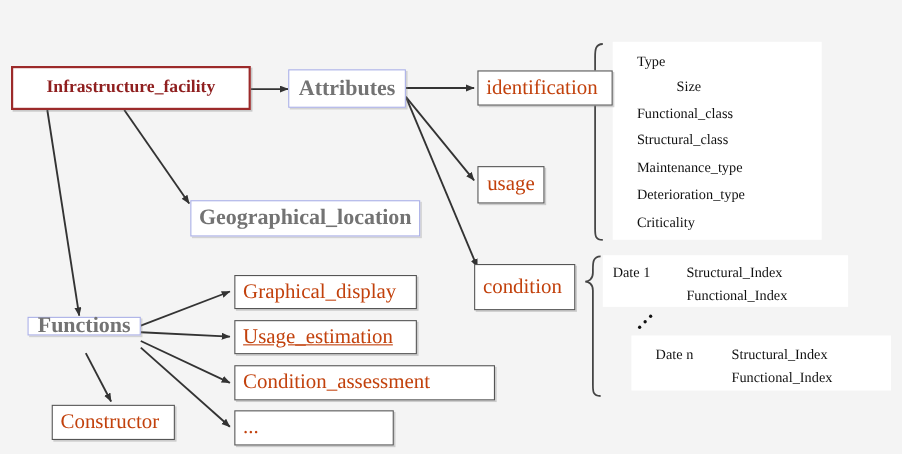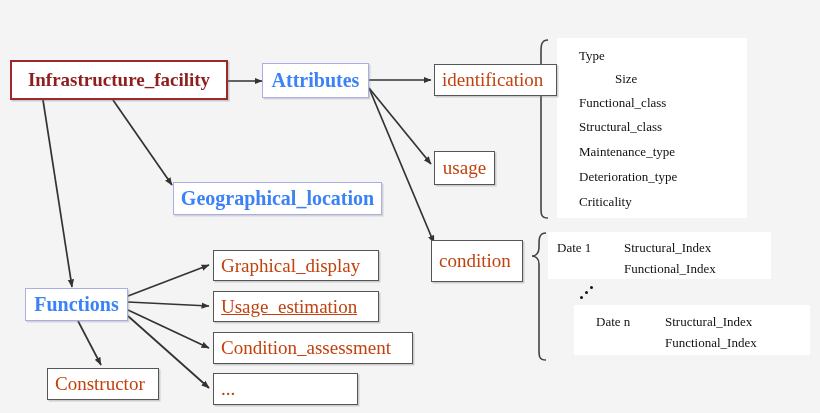--- a/index.html
+++ b/index.html
@@ -40,28 +40,28 @@
     border: 1.5px solid #555555;
     color: #c2410c;
     font-size: 19px;
     padding: 0 7px;
     justify-content: flex-start;
   }
   .node-red {
     border: 2.5px solid #9c2a2a;
     color: #8f1f1f;
     font-weight: bold;
-    font-size: 19px;
+    font-size: 16px;
     padding: 0 8px;
     justify-content: center;
     box-shadow: 1.5px 1.5px 0 rgba(120,120,120,0.35);
   }
   .node-blue {
     border: 1.8px solid #a9aee6;
-    color: #3b82f6;
+    color: #737373;
     font-weight: bold;
     font-size: 20px;
     padding: 0 8px;
     justify-content: center;
     box-shadow: 1.5px 1.5px 0 rgba(150,150,150,0.35);
   }
   .node-plain.shadowed {
     box-shadow: 1.5px 1.5px 0 rgba(130,130,130,0.35);
   }
   .list-text {
@@ -135,21 +135,21 @@
   </div>
 
   <div class="node node-blue" style="left:262px; top:63px; width:107px; height:35px;">
     <span>Attributes</span>
   </div>
 
   <div class="node node-blue" style="left:173px; top:182px; width:209px; height:33px;text-align:center;">
     <span>Geographical_location</span>
   </div>
 
-  <div class="node node-blue" style="left:25px; top:288px; width:103px; height:33px;">
+  <div class="node node-blue" style="left:25px; top:288px; width:103px; height:17px;">
     <span>Functions</span>
   </div>
 
   <div class="node node-plain shadowed" style="left:434px; top:64px; width:123px; height:32px;">
     <span>identification</span>
   </div>
 
   <div class="node node-plain shadowed" style="left:434px; top:151px; width:61px; height:34px;justify-content:center;">
     <span>usage</span>
   </div>
@@ -159,21 +159,21 @@
   </div>
 
   <div class="node node-plain shadowed" style="left:213px; top:250px; width:166px; height:31px;">
     <span>Graphical_display</span>
   </div>
 
   <div class="node node-plain shadowed" style="left:213px; top:291px; width:166px; height:31px;text-decoration:underline;">
     <span>Usage_estimation</span>
   </div>
 
-  <div class="node node-plain shadowed" style="left:213px; top:332px; width:200px; height:32px;">
+  <div class="node node-plain shadowed" style="left:213px; top:332px; width:237px; height:32px;">
     <span>Condition_assessment</span>
   </div>
 
   <div class="node node-plain shadowed" style="left:213px; top:373px; width:145px; height:32px;">
     <span>...</span>
   </div>
 
   <div class="node node-plain shadowed" style="left:47px; top:368px; width:112px; height:32px;">
     <span>Constructor</span>
   </div>

